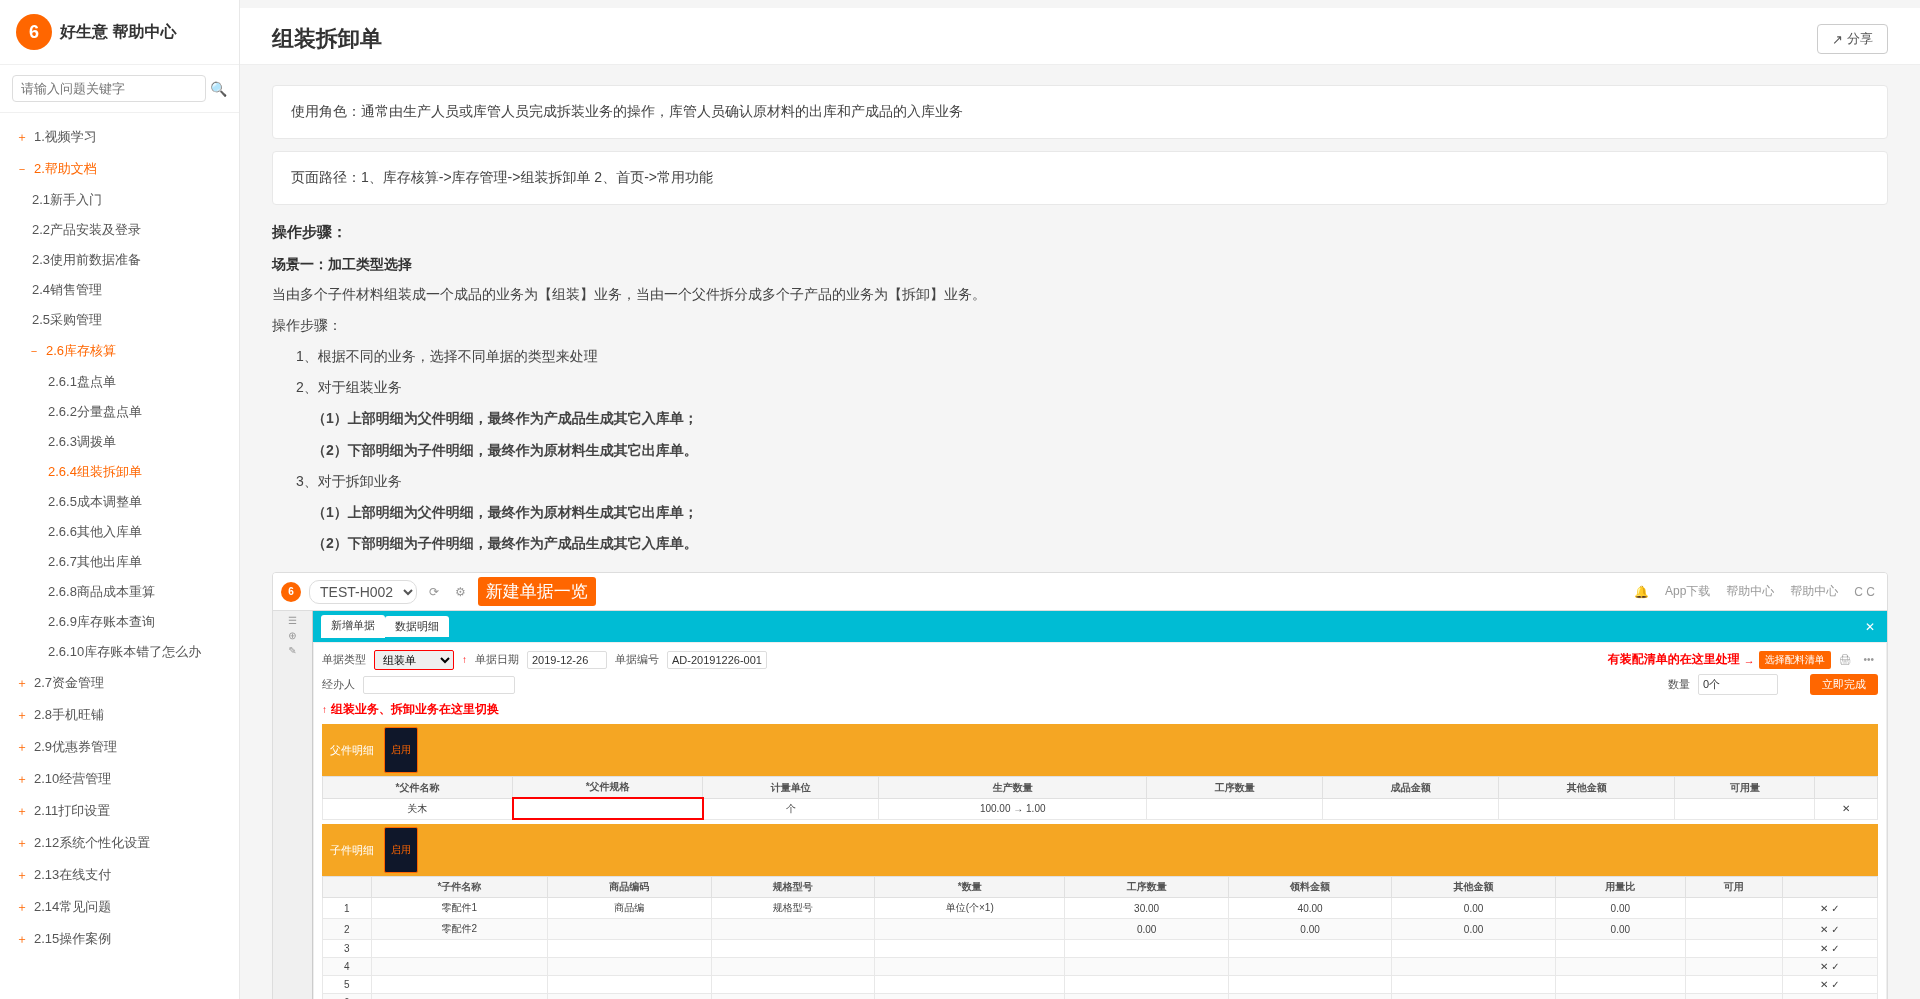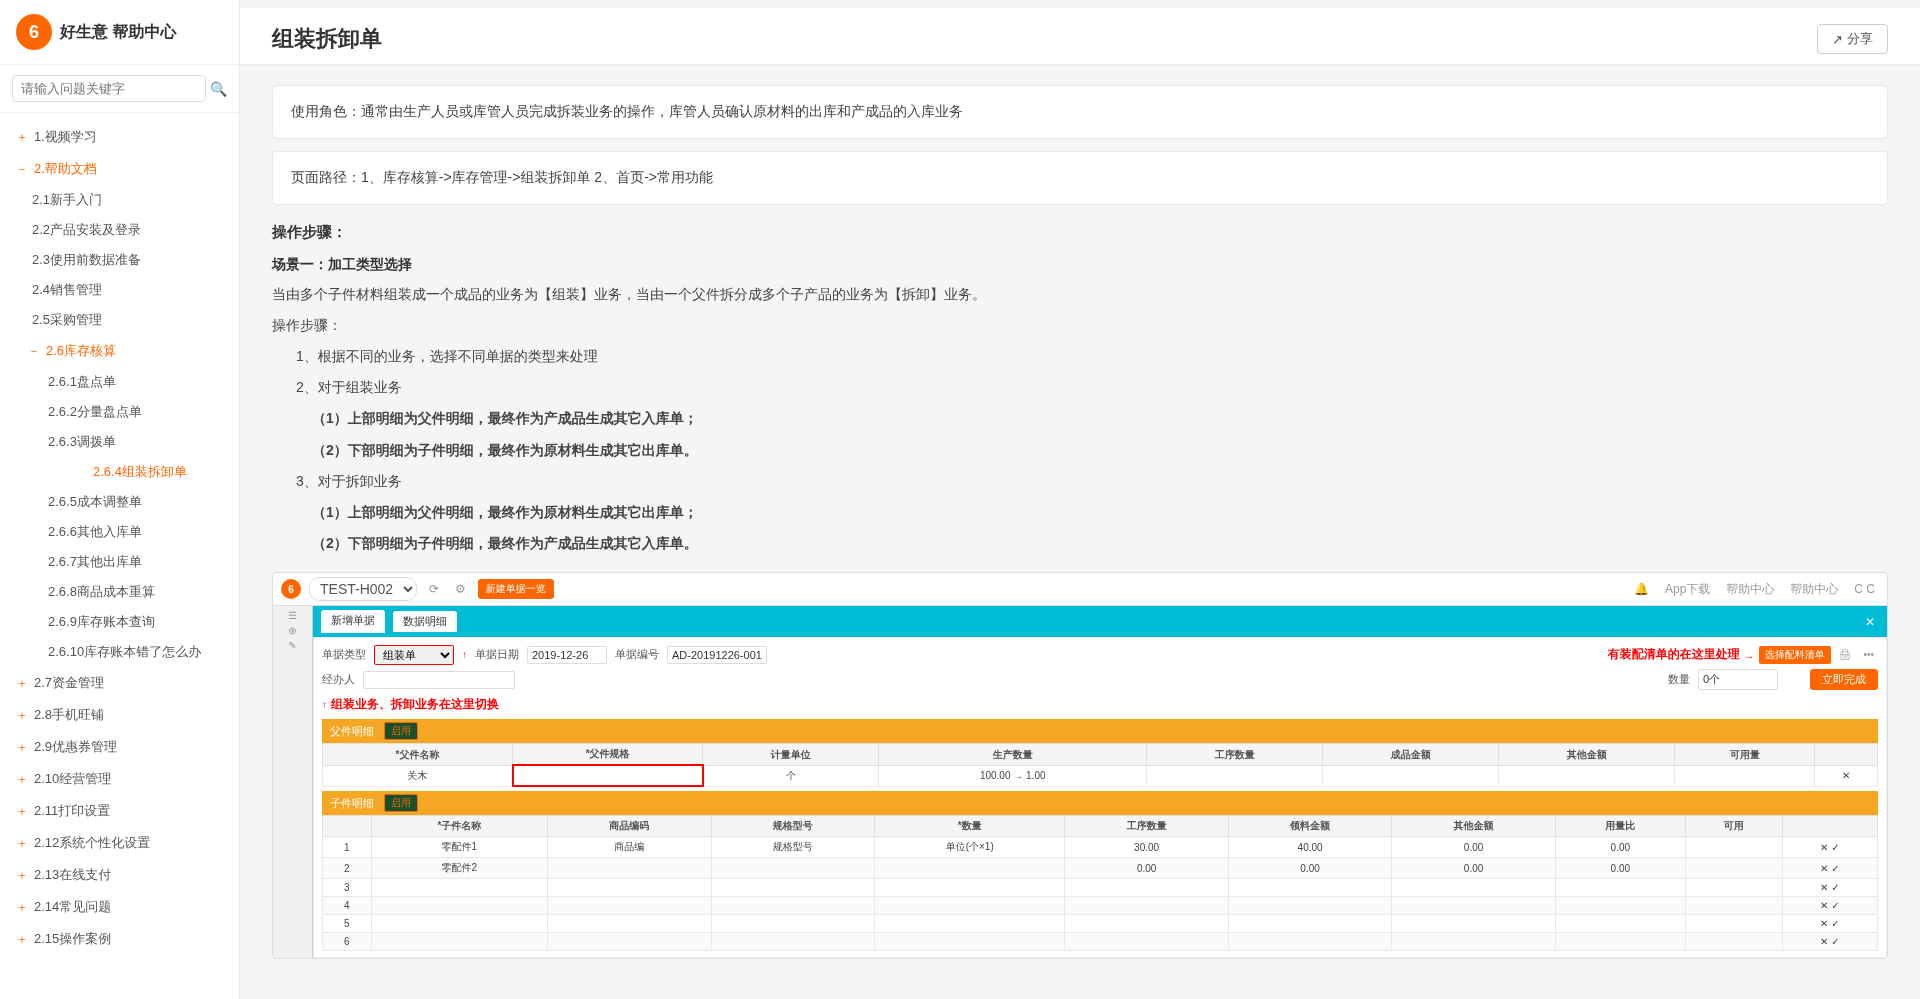--- a/index.html
+++ b/index.html
@@ -152,26 +152,26 @@
       color: #fff; font-size: 10px; font-weight: bold;
     }
     .mock-dropdown {
       border: 1px solid #ddd; border-radius: 10px;
       padding: 2px 6px; font-size: 14px; color: #555;
       background: #fff; cursor: pointer;
     }
     .mock-icon-btn { font-size: 12px; color: #999; cursor: pointer; padding: 2px 4px; }
     .mock-orange-btn {
       background: #f60; color: #fff; border: none;
-      border-radius: 3px; padding: 3px 8px; font-size: 10px; cursor: pointer;
+      border-radius: 3px; padding: 3px 8px; font-size: 17px; cursor: pointer;
     }
     .mock-action-bar {
       background: #00bcd4;
       padding: 4px 8px;
-      display: flex; align-items: center; gap: 8px;
+      display: flex; align-items: center; gap: 0;
     }
     .mock-tab {
       background: #fff; color: #333;
       border-radius: 3px 3px 0 0;
       padding: 3px 10px; font-size: 11px; cursor: pointer;
     }
     .mock-tab.active { background: #fff; border-bottom: 2px solid #fff; }
     .mock-content-area {
       background: #fff;
       padding: 6px 8px;
@@ -193,23 +193,23 @@
     .mock-table td.highlight { border: 2px solid #f00; }
     .mock-table tr:nth-child(even) { background: #fafafa; }
     .mock-section-header {
       background: #f5a623;
       color: #fff;
       padding: 3px 8px;
       font-size: 11px;
       display: flex; align-items: center; gap: 10px;
     }
     .mock-section-btn {
-      background: #14532d; color: #f60;
+      background: #0f172a; color: #f60;
       border: 1px solid #f60; border-radius: 2px;
-      padding: 1px 6px; font-size: 10px; cursor: pointer;
+      padding: 15px 6px; font-size: 10px; cursor: pointer;
     }
     .annotation-label {
       color: #f00;
       font-size: 12px;
       font-weight: bold;
       margin: 2px 0;
     }
   </style>
 </head>
 <body>
@@ -240,21 +240,21 @@
     <div class="nav-sub-item">2.4销售管理</div>
     <div class="nav-sub-item">2.5采购管理</div>
 
     <div class="nav-item active" style="padding-left:28px;">
       <span class="icon-minus">－</span>
       <span>2.6库存核算</span>
     </div>
     <div class="nav-sub-item" style="padding-left:48px;">2.6.1盘点单</div>
     <div class="nav-sub-item" style="padding-left:48px;">2.6.2分量盘点单</div>
     <div class="nav-sub-item" style="padding-left:48px;">2.6.3调拨单</div>
-    <div class="nav-sub-item active" style="padding-left:48px; color:#f60;margin-left:45px;">2.6.4组装拆卸单</div>
+    <div class="nav-sub-item active" style="padding-left:48px; color:#f60;">2.6.4组装拆卸单</div>
     <div class="nav-sub-item" style="padding-left:48px;">2.6.5成本调整单</div>
     <div class="nav-sub-item" style="padding-left:48px;">2.6.6其他入库单</div>
     <div class="nav-sub-item" style="padding-left:48px;">2.6.7其他出库单</div>
     <div class="nav-sub-item" style="padding-left:48px;">2.6.8商品成本重算</div>
     <div class="nav-sub-item" style="padding-left:48px;">2.6.9库存账本查询</div>
     <div class="nav-sub-item" style="padding-left:48px;">2.6.10库存账本错了怎么办</div>
 
     <div class="nav-item">
       <span class="icon-plus">＋</span>
       <span>2.7资金管理</span>

